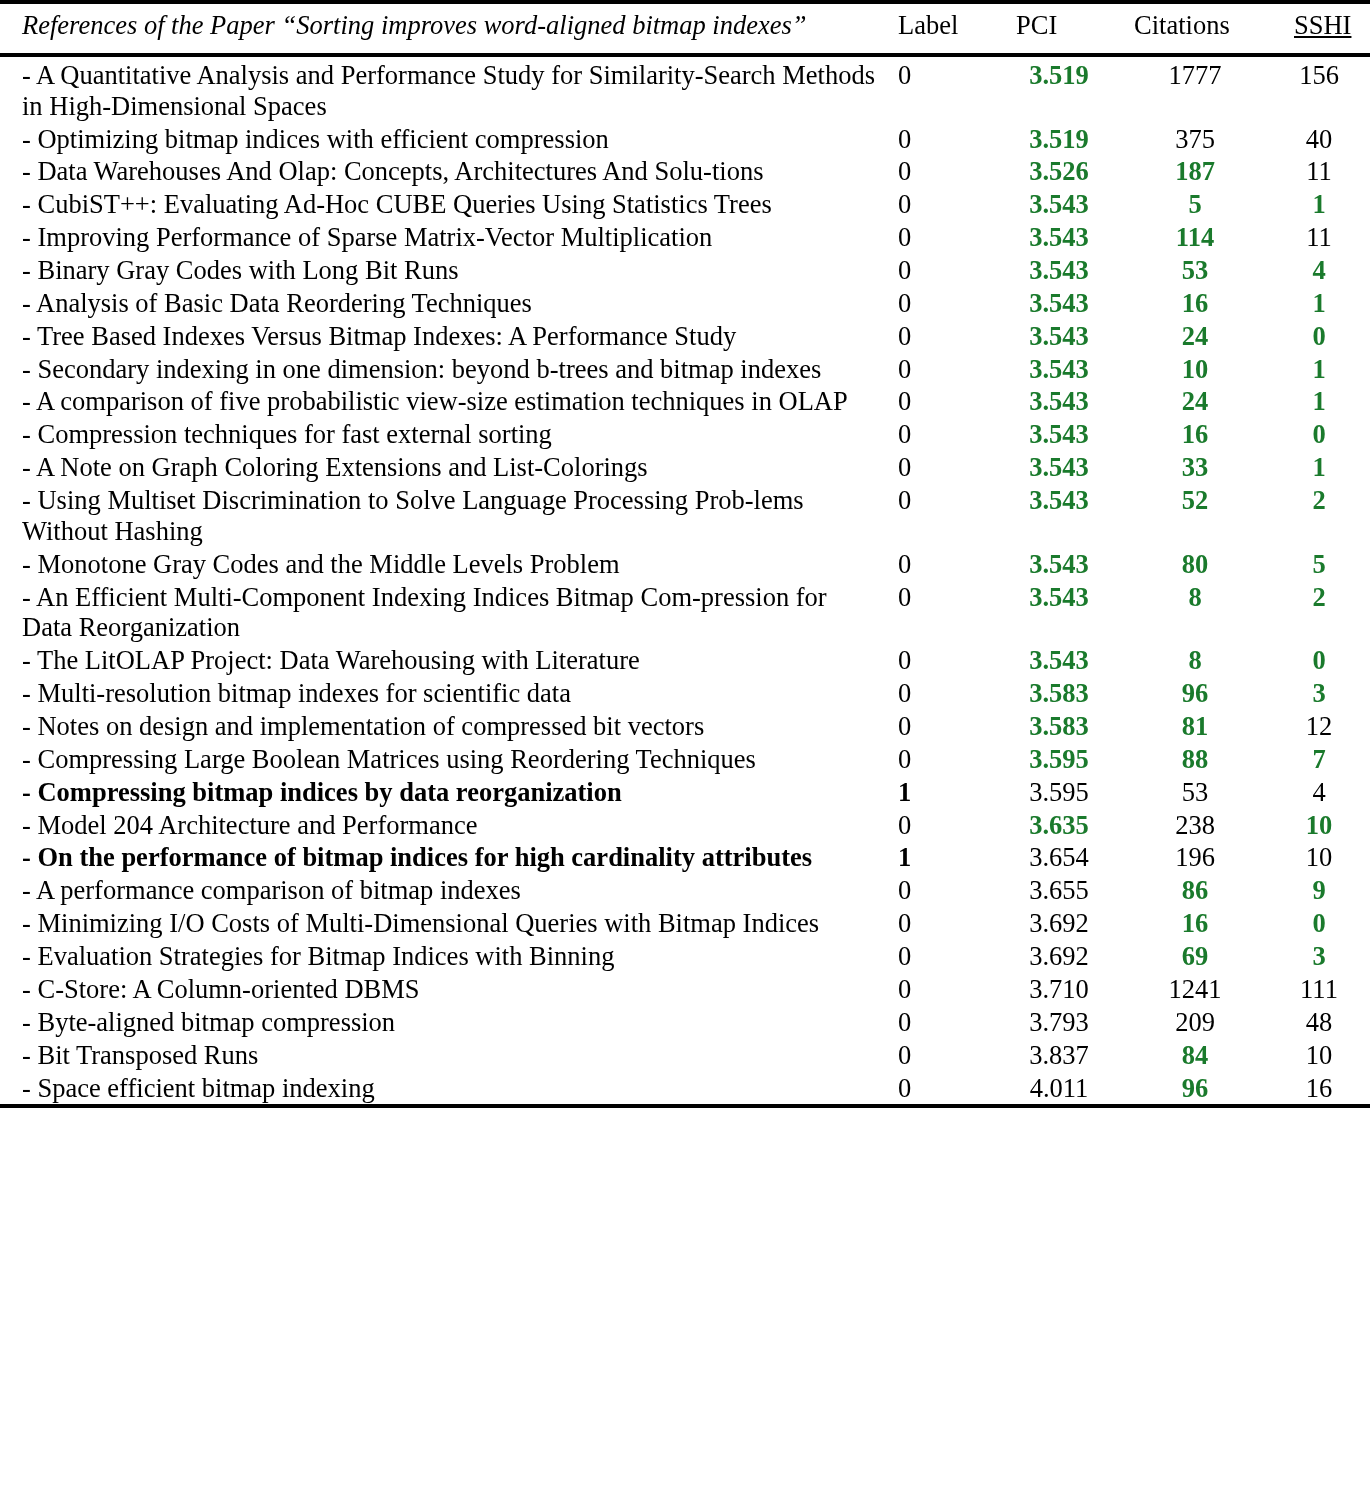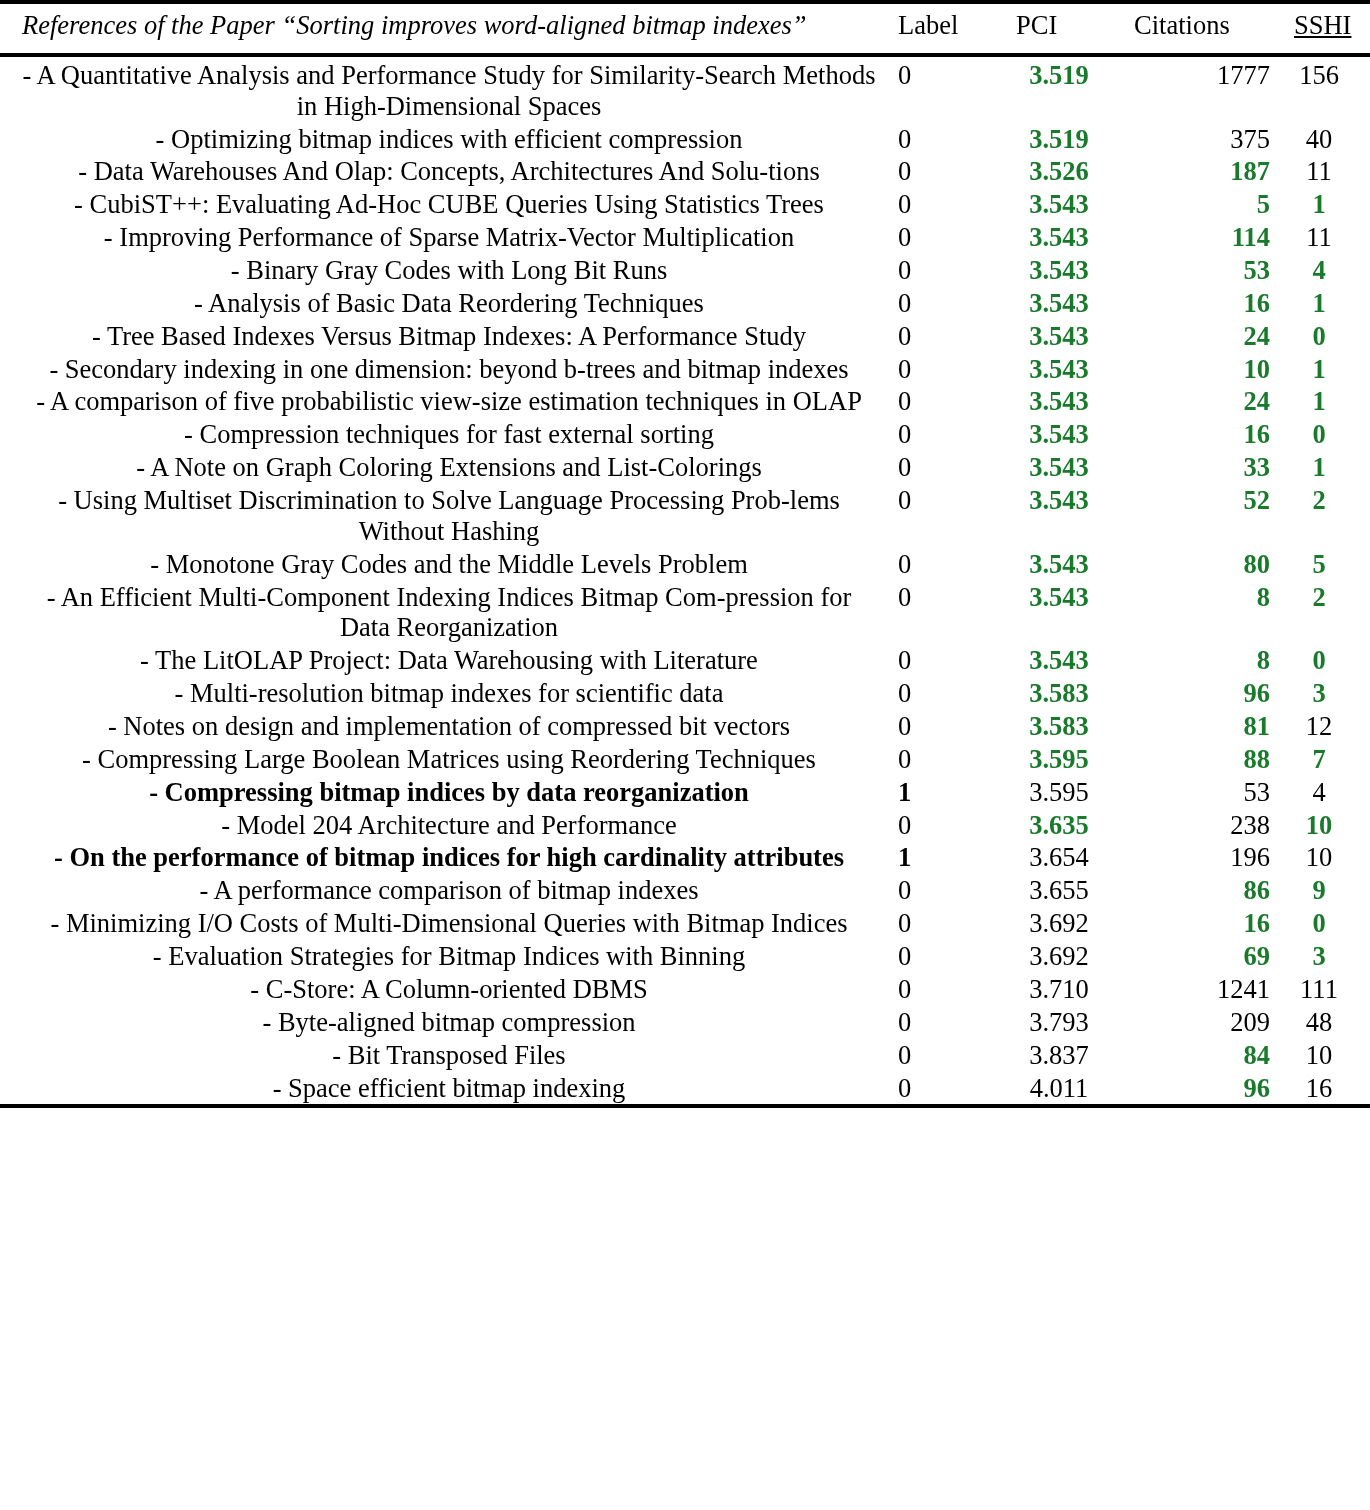--- a/index.html
+++ b/index.html
@@ -55,36 +55,36 @@
   th.h-label { padding-left: 8px; }
   th.h-pci   { padding-left: 14px; }
   th.h-cit   { padding-left: 14px; }
   th.h-sshi  { padding-left: 14px; text-decoration: underline; }
 
   tbody td {
     vertical-align: top;
     padding: 0;
   }
   td.ref-cell {
-    text-align: center;
+    text-align: left;
     padding-left: 22px;
     padding-right: 14px;
     padding-top: 1px;
     padding-bottom: 1px;
     hyphens: manual;
   }
   td.num-cell {
     text-align: center;
     padding-top: 1px;
     padding-bottom: 1px;
     white-space: nowrap;
   }
   td.label-cell { text-align: left; padding-left: 8px; }
   td.pci-cell   { padding-right: 4px; }
-  td.cit-cell   { text-align: right; padding-right: 10px; }
+  td.cit-cell   { text-align: center; padding-right: 10px; }
   td.sshi-cell  { text-align: center; padding-right: 12px; }
 
   .green { color: #1a7a2c; }
   .bold  { font-weight: bold; }
 </style>
 </head>
 <body>
 
 <div id="table-wrap">
   <table class="ref-table">
@@ -297,21 +297,21 @@
           <td class="num-cell sshi-cell">111</td>
         </tr>
         <tr>
           <td class="ref-cell">- Byte-aligned bitmap compression</td>
           <td class="num-cell label-cell">0</td>
           <td class="num-cell pci-cell">3.793</td>
           <td class="num-cell cit-cell">209</td>
           <td class="num-cell sshi-cell">48</td>
         </tr>
         <tr>
-          <td class="ref-cell">- Bit Transposed Files</td>
+          <td class="ref-cell">- Bit Transposed Runs</td>
           <td class="num-cell label-cell">0</td>
           <td class="num-cell pci-cell">3.837</td>
           <td class="num-cell cit-cell green bold">84</td>
           <td class="num-cell sshi-cell">10</td>
         </tr>
         <tr>
           <td class="ref-cell">- Space efficient bitmap indexing</td>
           <td class="num-cell label-cell">0</td>
           <td class="num-cell pci-cell">4.011</td>
           <td class="num-cell cit-cell green bold">96</td>

